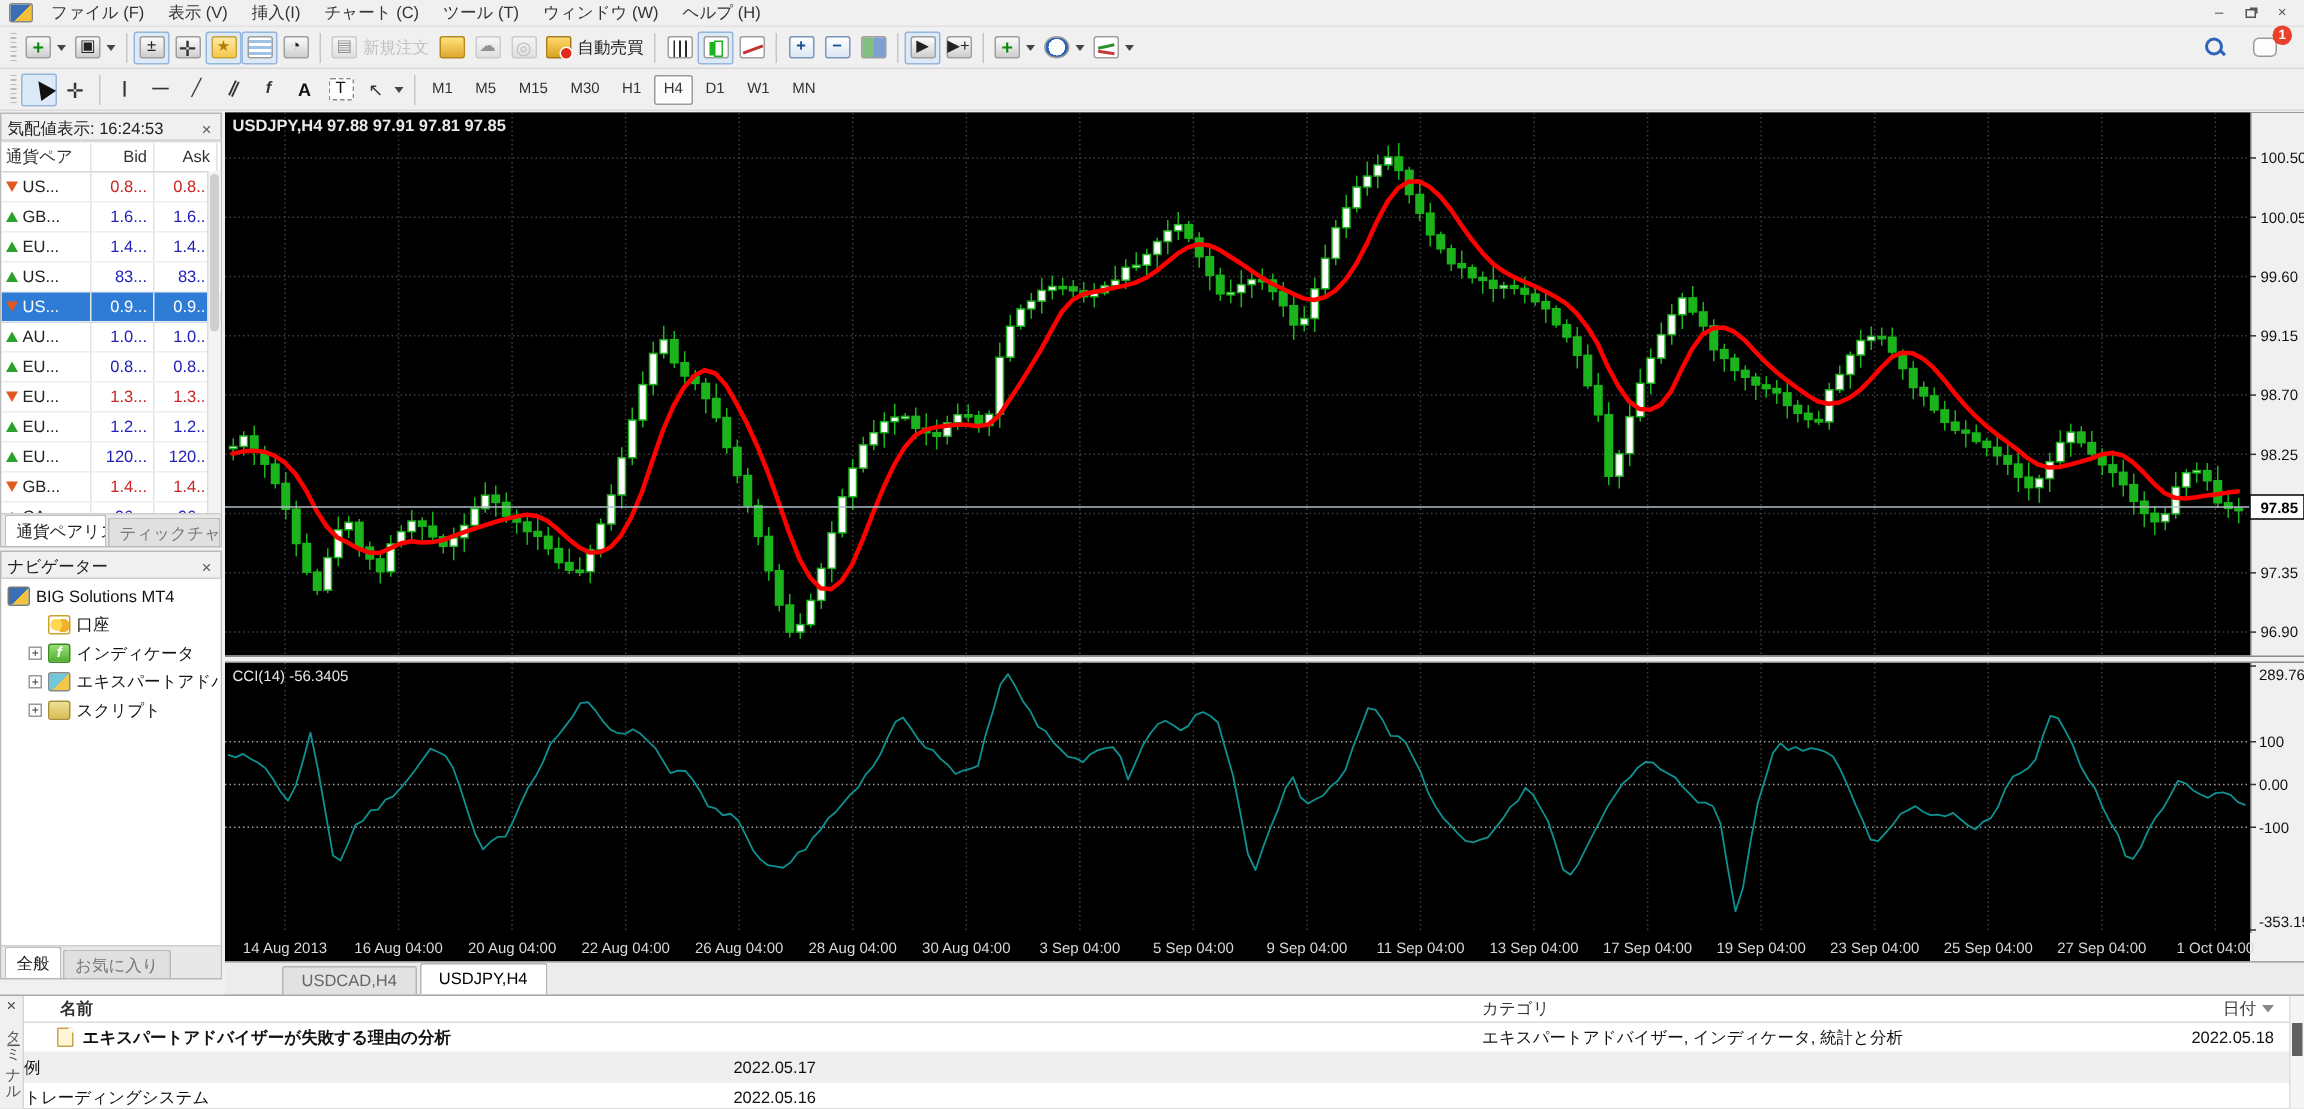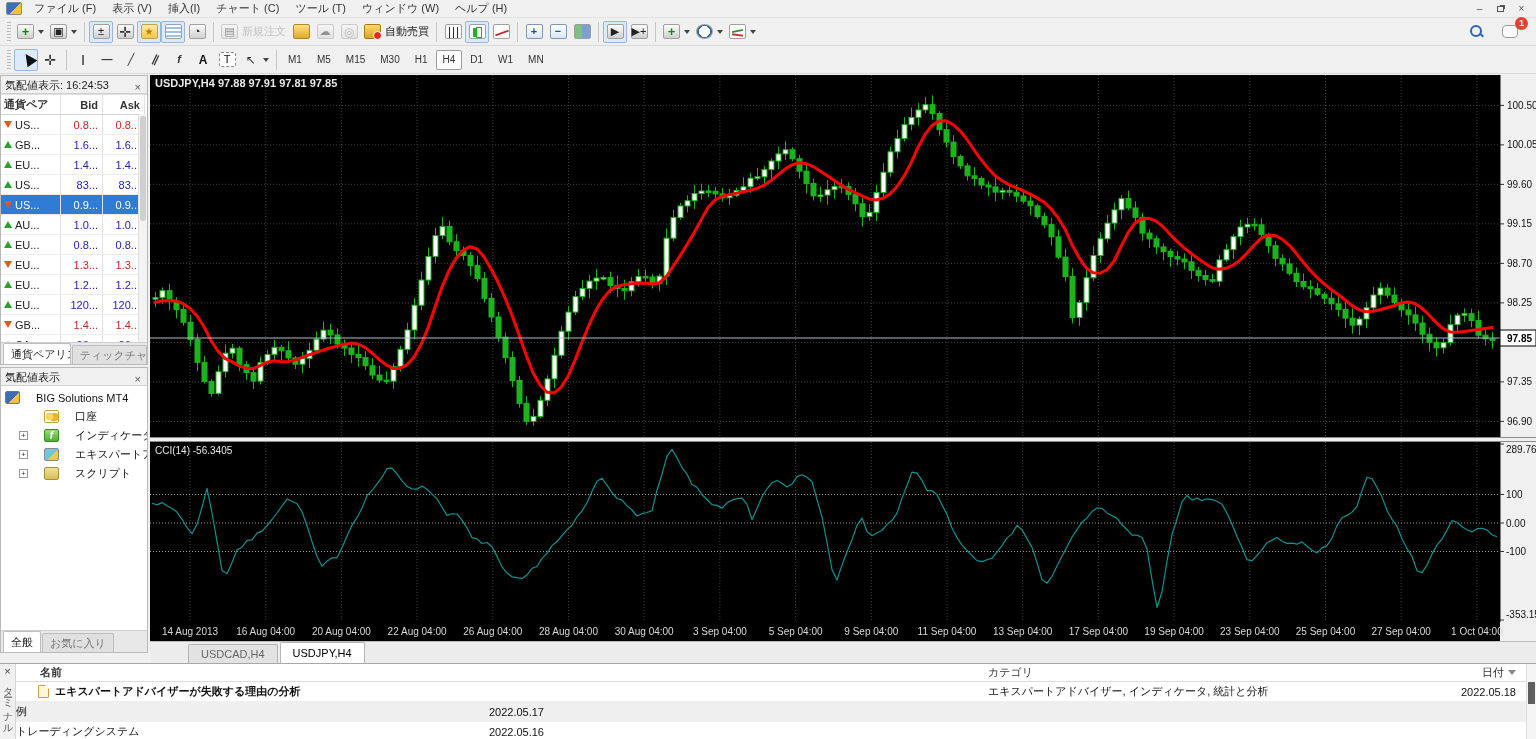--- a/index.html
+++ b/index.html
@@ -73,37 +73,37 @@
   .tf-btn.active{background:#fbfbfb;border-color:#9a9a9a;box-shadow:inset 0 0 0 1px #fff;}
 
   
   #left-col{position:absolute;left:0;top:75px;width:148px;height:588px;}
   .panel{background:#f0f0f0;border:1px solid #b9b9b9;}
   .panel-title{height:18px;display:flex;align-items:flex-end;padding:0 4px;border-bottom:1px solid #cfcfcf;color:#222;}
   .panel-close{margin-left:auto;color:#555;font-size:11px;padding:0 2px;}
   #mw-panel{position:absolute;left:0;top:0;width:148px;height:290px;}
   #mw-table{position:absolute;left:0;top:18px;right:0;bottom:22px;background:#fff;overflow:hidden;border-top:1px solid #e0e0e0;}
   .mw-hrow,.mw-row{display:flex;height:20px;align-items:center;border-bottom:1px solid #ededed;}
-  .mw-hrow{color:#333;border-bottom:1px solid #d5d5d5;font-weight:bold;}
+  .mw-hrow{color:#333;border-bottom:1px solid #d5d5d5;}
   .mw-c1{width:60px;padding-left:3px;display:flex;align-items:center;gap:3px;overflow:hidden;white-space:nowrap;border-right:1px solid #e3e3e3;height:100%;}
   .mw-c2,.mw-c3{width:42px;text-align:right;padding-right:4px;border-right:1px solid #e3e3e3;height:100%;display:flex;align-items:center;justify-content:flex-end;}
   .arr{width:0;height:0;}
   .arr.up{border-left:4px solid transparent;border-right:4px solid transparent;border-bottom:7px solid #2aa12a;}
   .arr.down{border-left:4px solid transparent;border-right:4px solid transparent;border-top:7px solid #e05a1e;}
   .mw-row.selected{background:#2f7cd6;color:#fff;}
   .mw-row.selected .mw-c2,.mw-row.selected .mw-c3{color:#fff !important;}
   .mw-scroll{position:absolute;right:0;top:38px;width:9px;bottom:22px;background:#f3f3f3;border-left:1px solid #ddd;}
   .mw-thumb{position:absolute;left:1px;right:1px;top:2px;height:105px;background:#cfcfcf;border-radius:3px;}
   .panel-tabs{position:absolute;left:0;bottom:0;right:0;height:22px;display:flex;align-items:flex-end;background:#e8e8e8;border-top:1px solid #cfcfcf;padding-left:2px;gap:1px;}
   .ptab{height:19px;display:flex;align-items:center;padding:0 7px;background:#e0e0e0;border:1px solid #bdbdbd;border-bottom:none;color:#777;
      border-radius:2px 2px 0 0;white-space:nowrap;overflow:hidden;max-width:86px;}
   .ptab.active{background:#fff;color:#222;height:21px;}
   #nav-panel{position:absolute;left:0;top:292px;width:148px;height:286px;}
   #nav-tree{position:absolute;left:0;top:18px;right:0;bottom:22px;background:#fff;overflow:hidden;padding-top:2px;}
-  .tree-row{height:19px;display:flex;align-items:center;gap:16px;white-space:nowrap;overflow:hidden;color:#111;}
+  .tree-row{height:19px;display:flex;align-items:center;gap:4px;white-space:nowrap;overflow:hidden;color:#111;}
   .expand-box{width:9px;height:9px;border:1px solid #9a9a9a;background:#fff;display:flex;align-items:center;justify-content:center;font-size:8px;color:#333;line-height:1;flex:none;}
   .tree-ic{width:15px;height:13px;border-radius:2px;flex:none;position:relative;}
   .tree-ic.mt4{background:linear-gradient(135deg,#3a6fb5 55%,#f3c13a 55%);border:1px solid #777;}
   .tree-ic.coins{background:radial-gradient(circle at 35% 50%,#ffd84d 0 38%,transparent 40%),radial-gradient(circle at 70% 55%,#f0b32c 0 40%,transparent 42%),#fff;border:1px solid #caa32f;}
   .tree-ic.func{background:linear-gradient(#9adf7a,#4fae2f);border:1px solid #3c8a22;color:#fff;font-style:italic;font-weight:bold;font-size:10px;text-align:center;}
   .tree-ic.ea{background:linear-gradient(135deg,#6fc7d8 55%,#f2c84b 55%);border:1px solid #888;}
   .tree-ic.script{background:linear-gradient(#efe09a,#d8bc55);border:1px solid #a98f33;}
 
   
   #chart-region{position:absolute;left:150px;top:75px;width:1386px;height:588px;background:#000;}
@@ -451,21 +451,21 @@
     <div class="mw-scroll">
         <div class="mw-thumb"></div>
       </div>
     <div class="panel-tabs" id="mw-tabs">
         <span class="ptab active">通貨ペアリスト</span>
         <span class="ptab">ティックチャート</span>
       </div>
   </div>
   <div id="nav-panel" class="panel">
     <div class="panel-title">
-      <span>気配値表示</span>
+      <span>ナビゲーター</span>
       <span class="panel-close">×</span>
     </div>
     <div id="nav-tree">
         <div class="tree-row" style="padding-left: 4px;">
           <span class="tree-ic mt4"></span>
           <span>BIG Solutions MT4</span>
         </div>
         <div class="tree-row" style="padding-left: 18px;">
           <span style="width: 9px; flex: 0 0 auto;"></span>
           <span class="tree-ic coins"></span>

